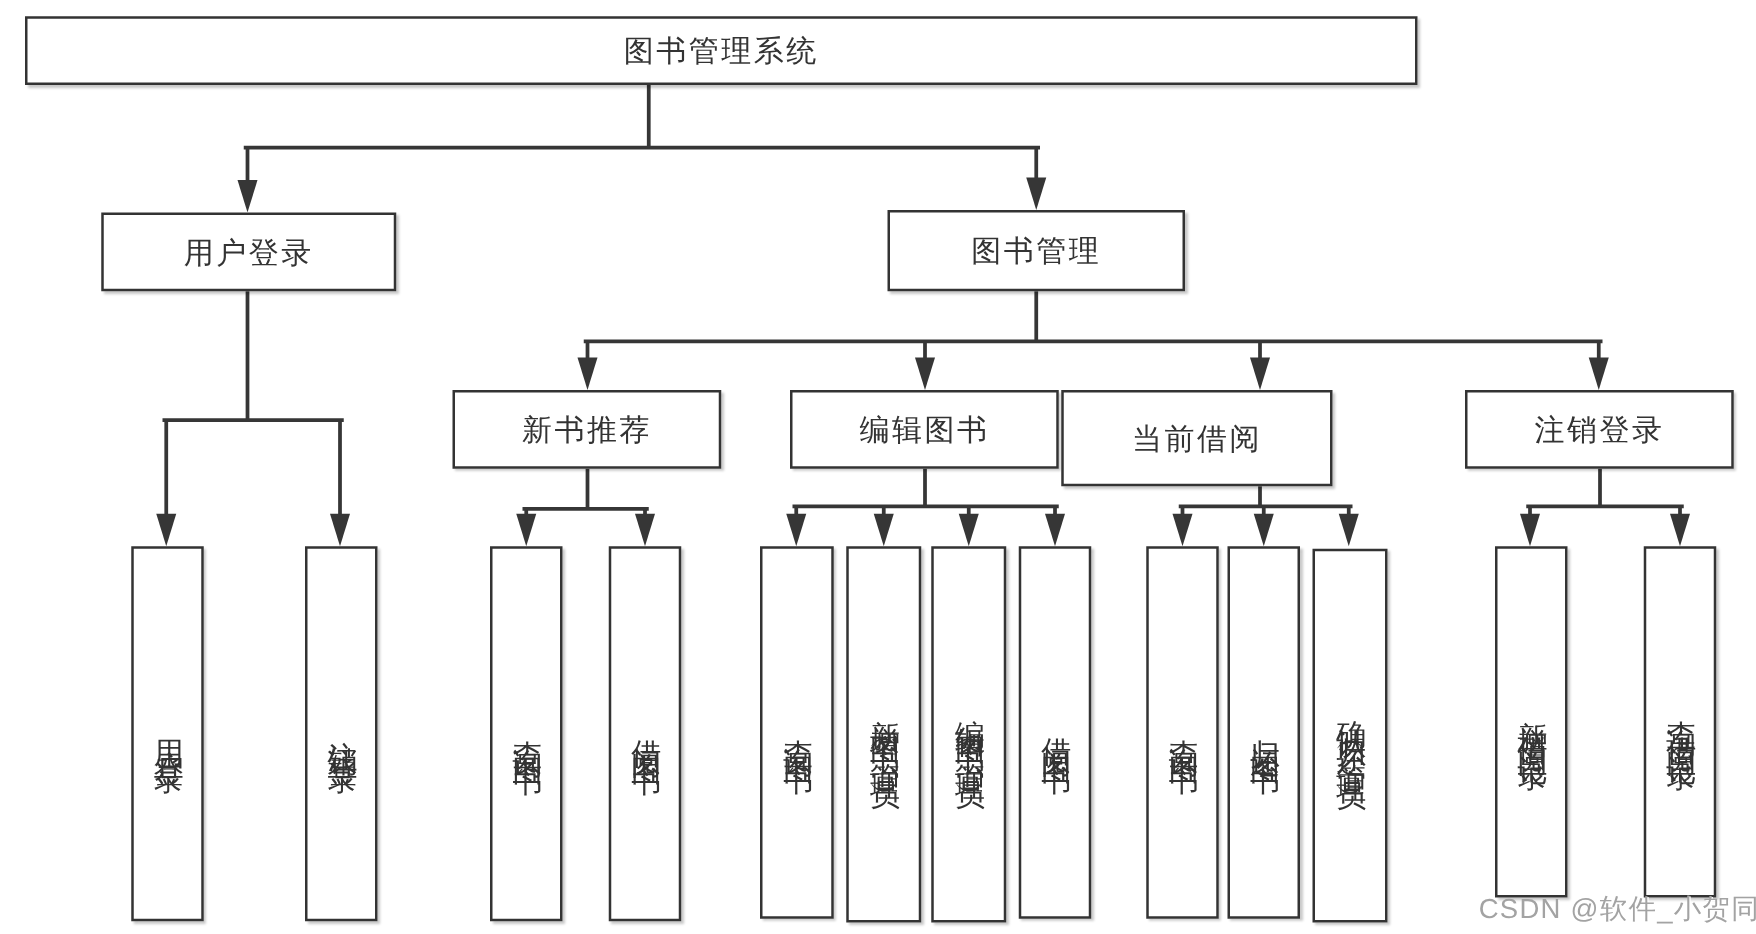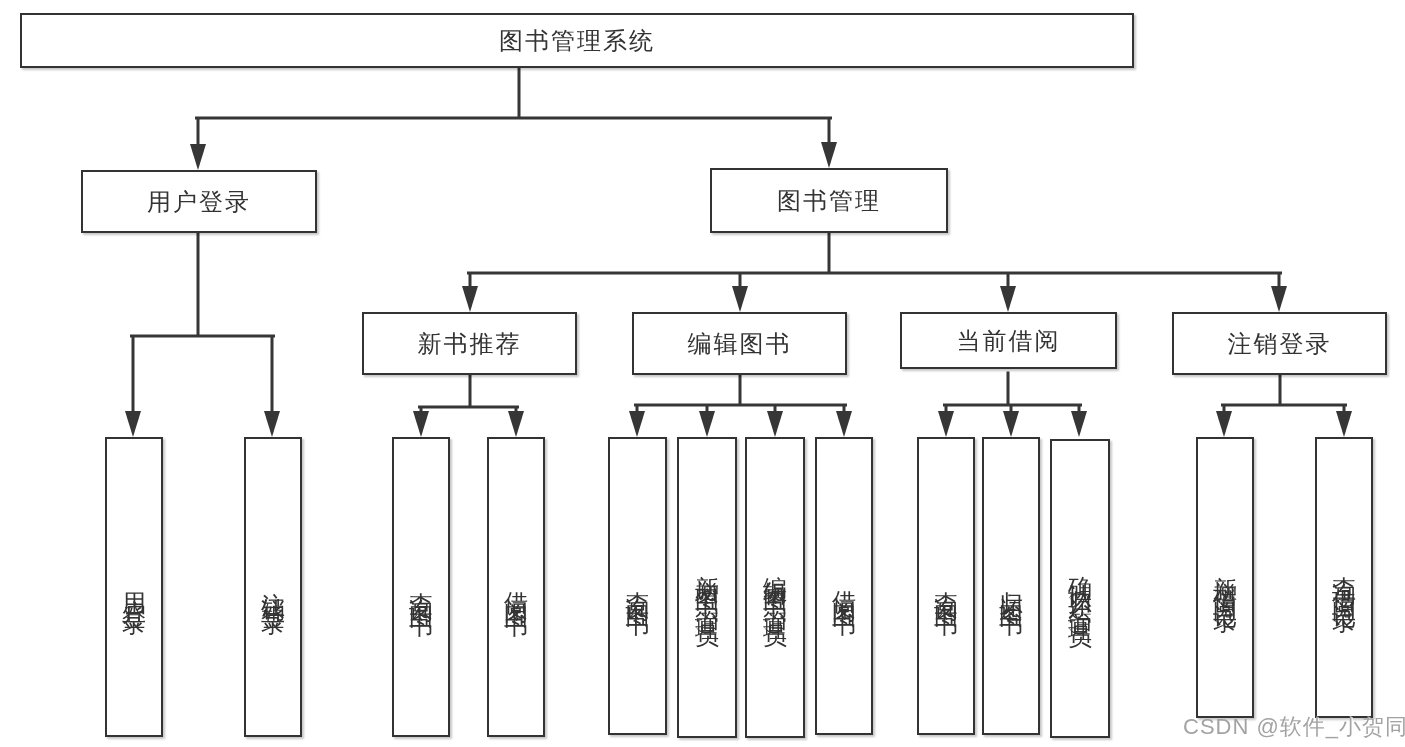--- a/index.html
+++ b/index.html
@@ -31,21 +31,21 @@
     letter-spacing:7px;
     line-height:1;
     white-space:nowrap;
   }
   
   #n-root          {left:20px;  top:13px;  width:1114px;height:55px;}
   #n-user-login    {left:81px;  top:170px; width:236px; height:63px;}
   #n-book-mgmt     {left:710px; top:168px; width:238px; height:65px;}
   #n-new-book      {left:362px; top:312px; width:215px; height:63px;}
   #n-book-borrow   {left:632px; top:312px; width:215px; height:63px;}
-  #n-current-borrow{left:900px; top:312px; width:217px; height:57px;font-family:Liberation Mono, monospace;}
+  #n-current-borrow{left:849px; top:312px; width:217px; height:77px;font-family:Liberation Mono, monospace;}
   #n-borrow-record {left:1172px;top:312px; width:215px; height:63px;}
   #n-ul-login      {left:105px; top:437px; width:58px;  height:300px;}
   #n-ul-logout     {left:244px; top:437px; width:58px;  height:300px;}
   #n-nb-query      {left:392px; top:437px; width:58px;  height:300px;}
   #n-nb-borrow     {left:487px; top:437px; width:58px;  height:300px;}
   #n-bb-query      {left:608px; top:437px; width:59px;  height:298px;}
   #n-bb-add        {left:677px; top:437px; width:60px;  height:301px;}
   #n-bb-edit       {left:745px; top:437px; width:60px;  height:301px;}
   #n-bb-borrow     {left:815px; top:437px; width:58px;  height:298px;}
   #n-cb-query      {left:917px; top:437px; width:58px;  height:298px;}

